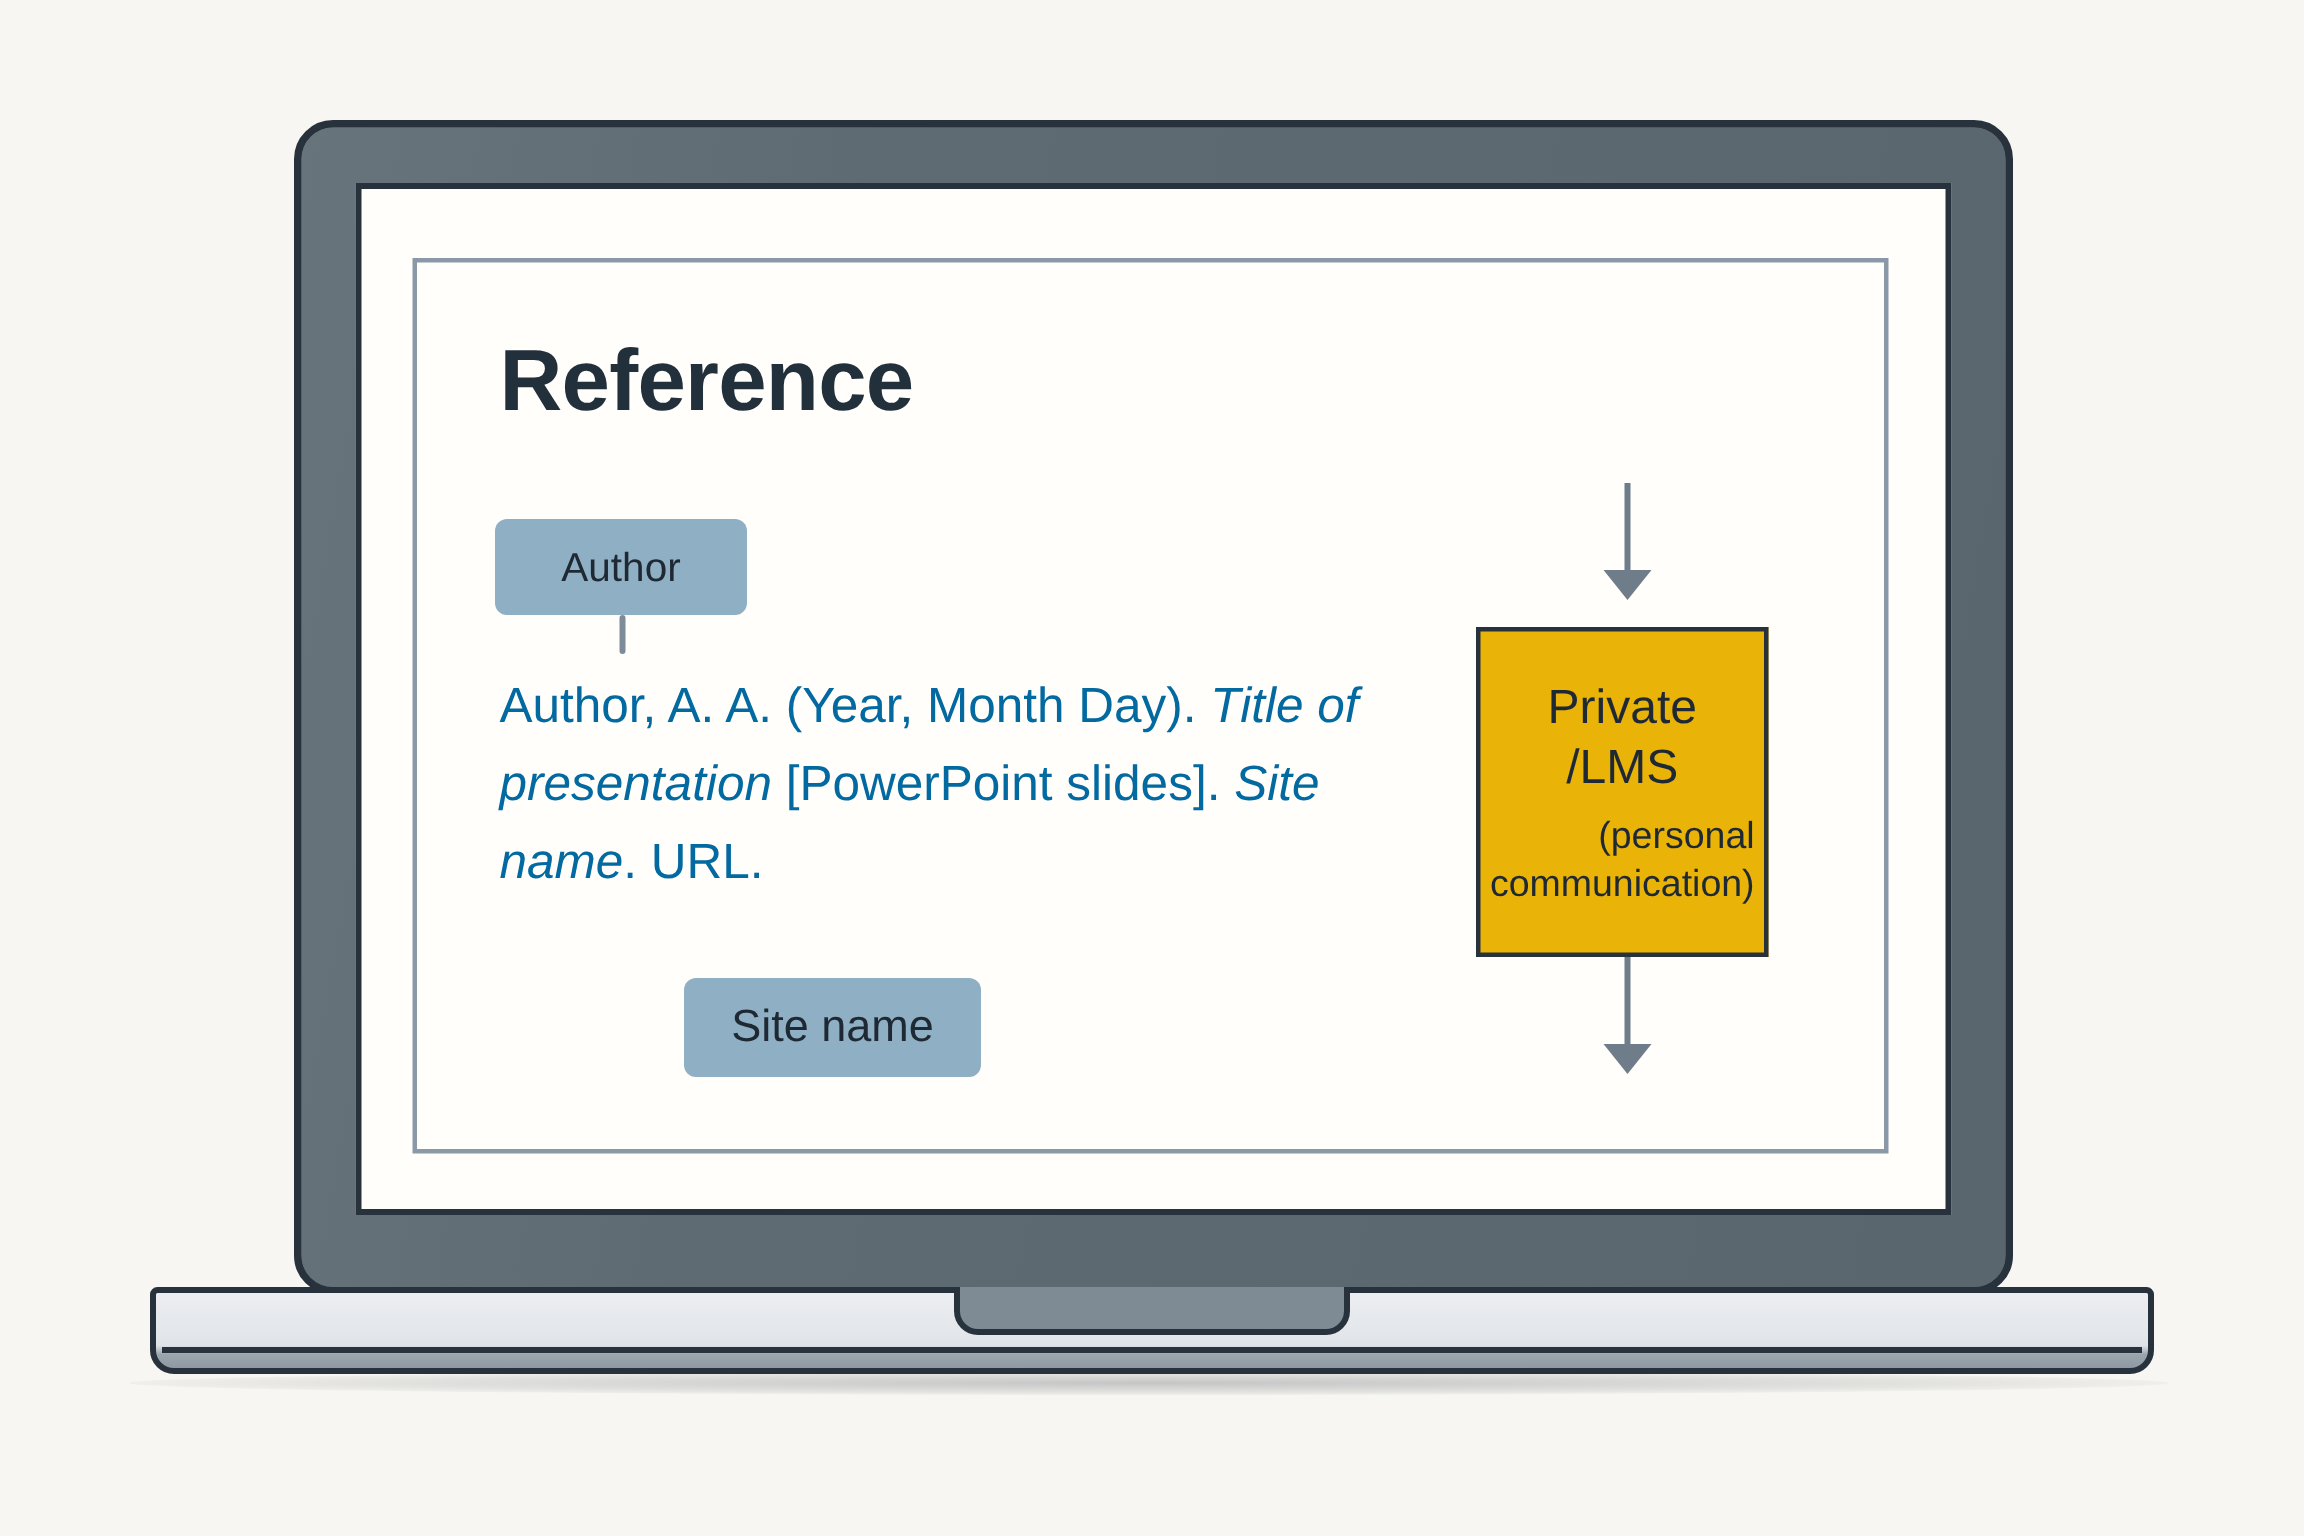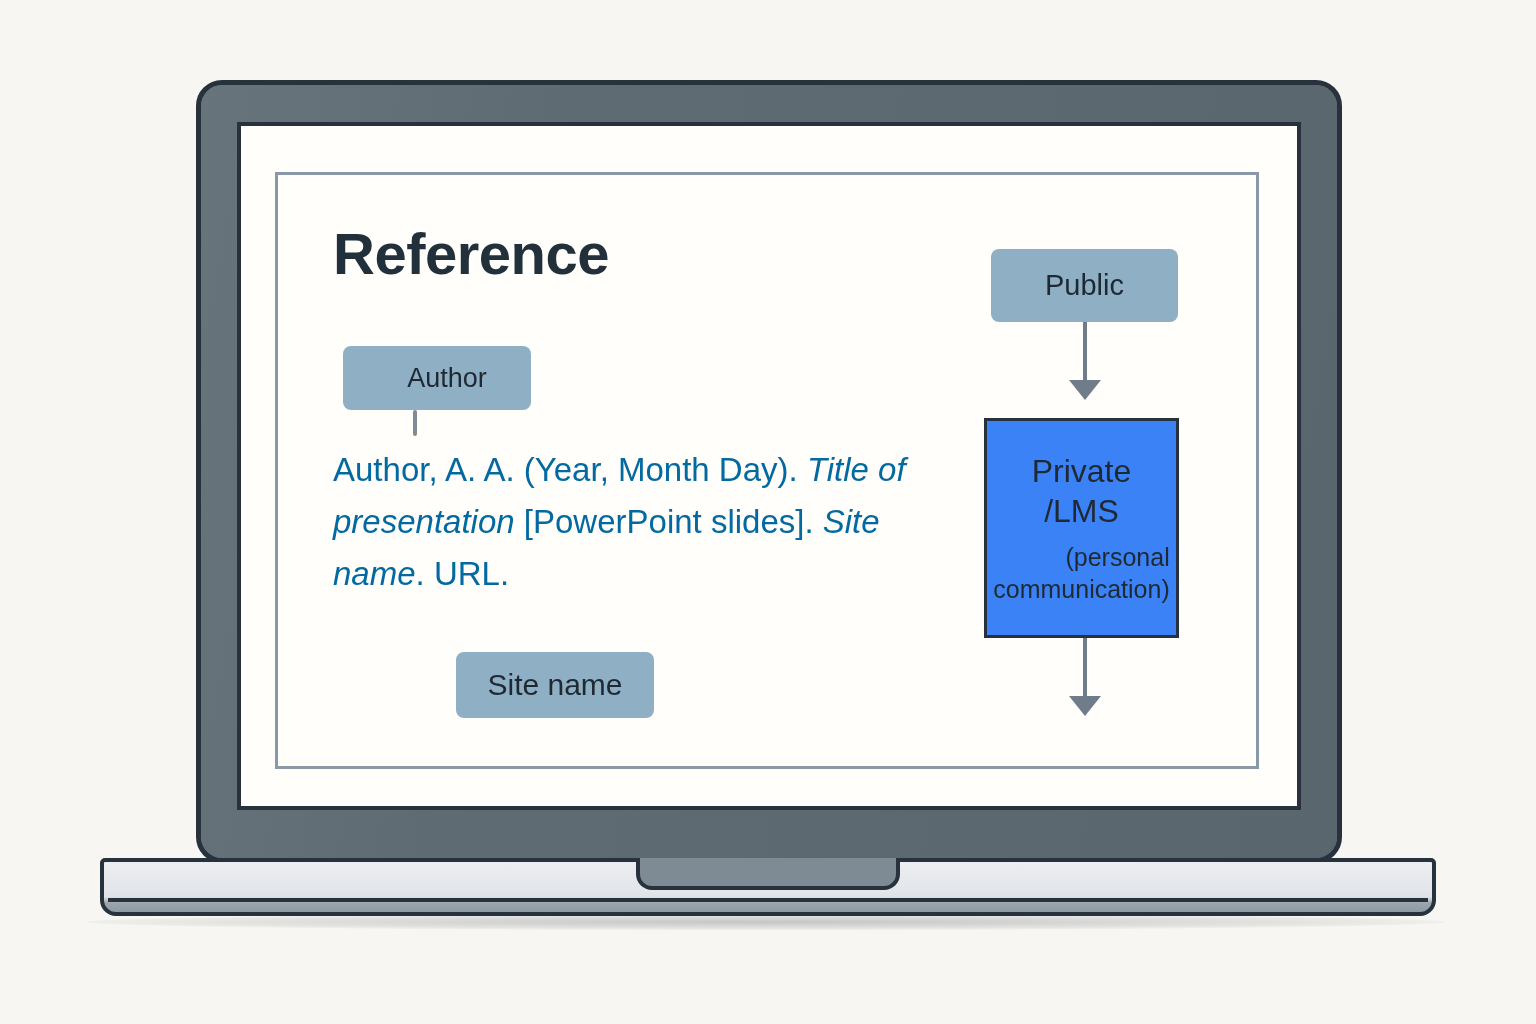--- a/index.html
+++ b/index.html
@@ -130,25 +130,24 @@
     background: #8fb0c4;
     color: #1f2933;
     border-radius: 8px;
     display: flex;
     align-items: center;
     justify-content: center;
     font-size: 27px;
     white-space: nowrap;
   }
   .badge-author {
-    left: 68px;
+    left: 55px;
     top: 174px;
     width: 168px;
     height: 64px;
-    padding-left: 20px;
   }
   .badge-sitename {
     left: 181px;
     top: 480px;
     width: 198px;
     height: 66px;
     font-size: 30px;
   }
   .badge-public {
     left: 716px;
@@ -218,21 +217,21 @@
   .arrow-bottom .shaft { height: 62px; }
   .arrow-bottom .head { top: 58px; }
 
   .flow-box {
     position: absolute;
     left: 709px;
     top: 246px;
     width: 195px;
     height: 220px;
     border: 3px solid #27323c;
-    background: #3b82f6;
+    background: #eab308;
     box-sizing: border-box;
     display: flex;
     flex-direction: column;
     align-items: center;
     justify-content: center;
     color: #1f2933;
   }
   .flow-box .line-main {
     font-size: 32px;
     line-height: 40px;
@@ -271,23 +270,20 @@
     <div class="connector"></div>
 
     <div class="reference-text">
       <span>Author, A. A. (Year, Month Day). </span><span class="it">Title of presentation</span><span> [PowerPoint slides]. </span><span class="it">Site name</span><span>. URL.</span>
     </div>
 
     <div class="badge badge-sitename">
       <span>Site name</span>
     </div>
 
-    <div class="badge badge-public">
-      <span>Public</span>
-    </div>
 
     <div class="flow-arrow arrow-top">
       <div class="shaft"></div>
       <div class="head"></div>
     </div>
 
     <div class="flow-box">
       <div class="line-main">
         <span>Private</span><br>
         <span>/LMS</span>

